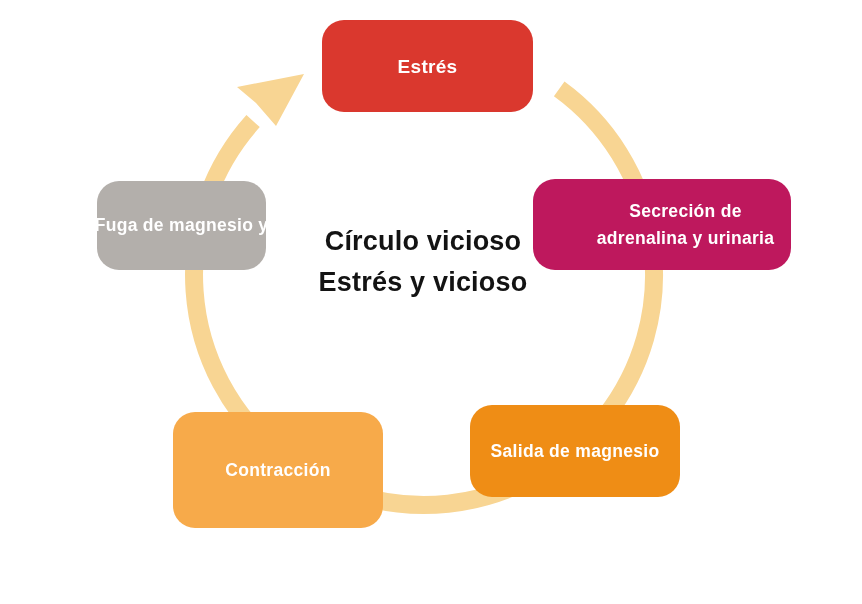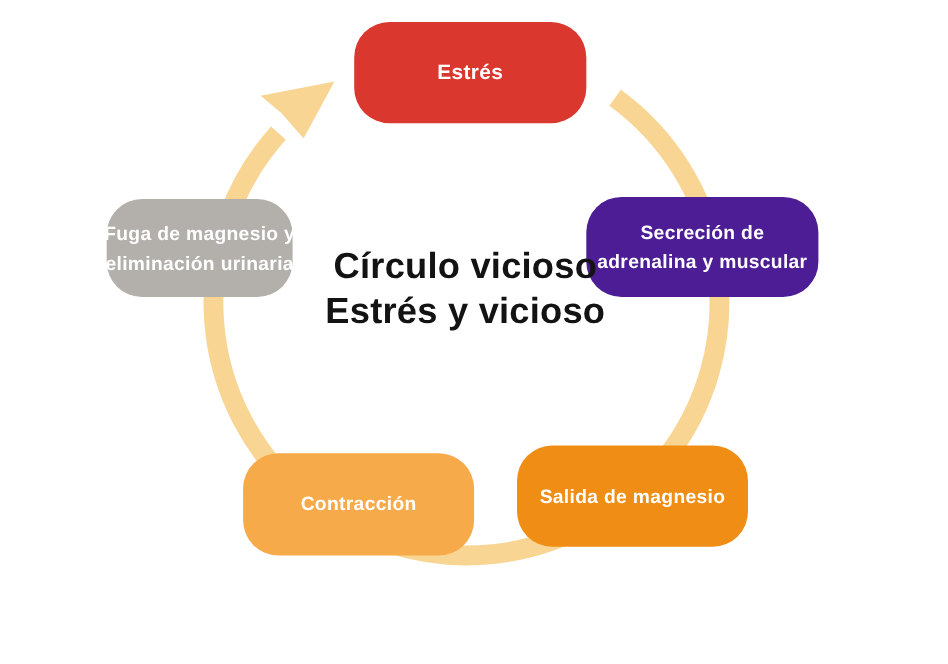--- a/index.html
+++ b/index.html
@@ -17,49 +17,49 @@
   }
   .ring-svg {
     position: absolute;
     left: 0;
     top: 0;
     width: 862px;
     height: 604px;
   }
   .node {
     position: absolute;
-    border-radius: 32px;
+    border-radius: 22px;
     display: flex;
     flex-direction: column;
     align-items: center;
     justify-content: center;
     color: #ffffff;
     font-weight: bold;
     font-size: 17.5px;
     line-height: 27px;
     text-align: right;
     letter-spacing: 0.3px;
   }
   .node span {
     display: block;
     white-space: nowrap;
   }
   .node-estres      { left: 322px; top: 20px;  width: 211px; height: 92px; font-size: 19px; }
   .node-secrecion   { left: 533px; top: 179px; width: 211px; height: 91px; }
   .node-fuga        { left: 97px;  top: 181px; width: 169px; height: 89px; }
   .node-salida      { left: 470px; top: 405px; width: 210px; height: 92px; gap: 16px; }
-  .node-contraccion { left: 173px; top: 412px; width: 210px; height: 93px; margin-left: 48px; }
+  .node-contraccion { left: 173px; top: 412px; width: 210px; height: 116px; }
   .center-title {
     position: absolute;
     left: 253px;
     top: 221px;
     width: 340px;
     text-align: center;
     font-weight: bold;
-    font-size: 33px;
+    font-size: 27px;
     line-height: 41px;
     color: #131313;
     letter-spacing: 0.2px;
   }
   .center-title span {
     display: block;
     white-space: nowrap;
   }
 </style>
 </head>
@@ -70,36 +70,35 @@
   <svg class="ring-svg" viewBox="0 0 862 604" xmlns="http://www.w3.org/2000/svg">
     <path d="M 559.2 88.9 A 230 230 0 1 1 253.1 121.1" fill="none" stroke-width="18" stroke-linecap="butt" stroke="#F8D593"></path>
     <path d="M 304 74 L 276 126 L 256 103 L 237 87 Z" fill="#F8D593"></path>
   </svg>
 
   <div class="node node-estres" style="background: rgb(218, 56, 46);">
     <span>Estrés</span>
     <span></span>
   </div>
 
-  <div class="node node-secrecion" style="background: #4c1d95;">
+  <div class="node node-secrecion" style="background: #be185d; padding-left: 47px;">
     <span>Secreción de</span>
-    <span>adrenalina y muscular</span>
+    <span>adrenalina y urinaria</span>
   </div>
 
   <div class="node node-salida" style="background: rgb(239, 141, 21);">
     <span>Salida de magnesio</span>
   </div>
 
   <div class="node node-contraccion" style="background: rgb(247, 170, 74);">
     <span>Contracción</span>
   </div>
 
   <div class="node node-fuga" style="background: rgb(179, 175, 171);">
     <span>Fuga de magnesio y</span>
-    <span>eliminación urinaria</span>
   </div>
 
   <div class="center-title">
     <span>Círculo vicioso</span>
     <span>Estrés y vicioso</span>
   </div>
 
 </div>
 
 </body></html>

